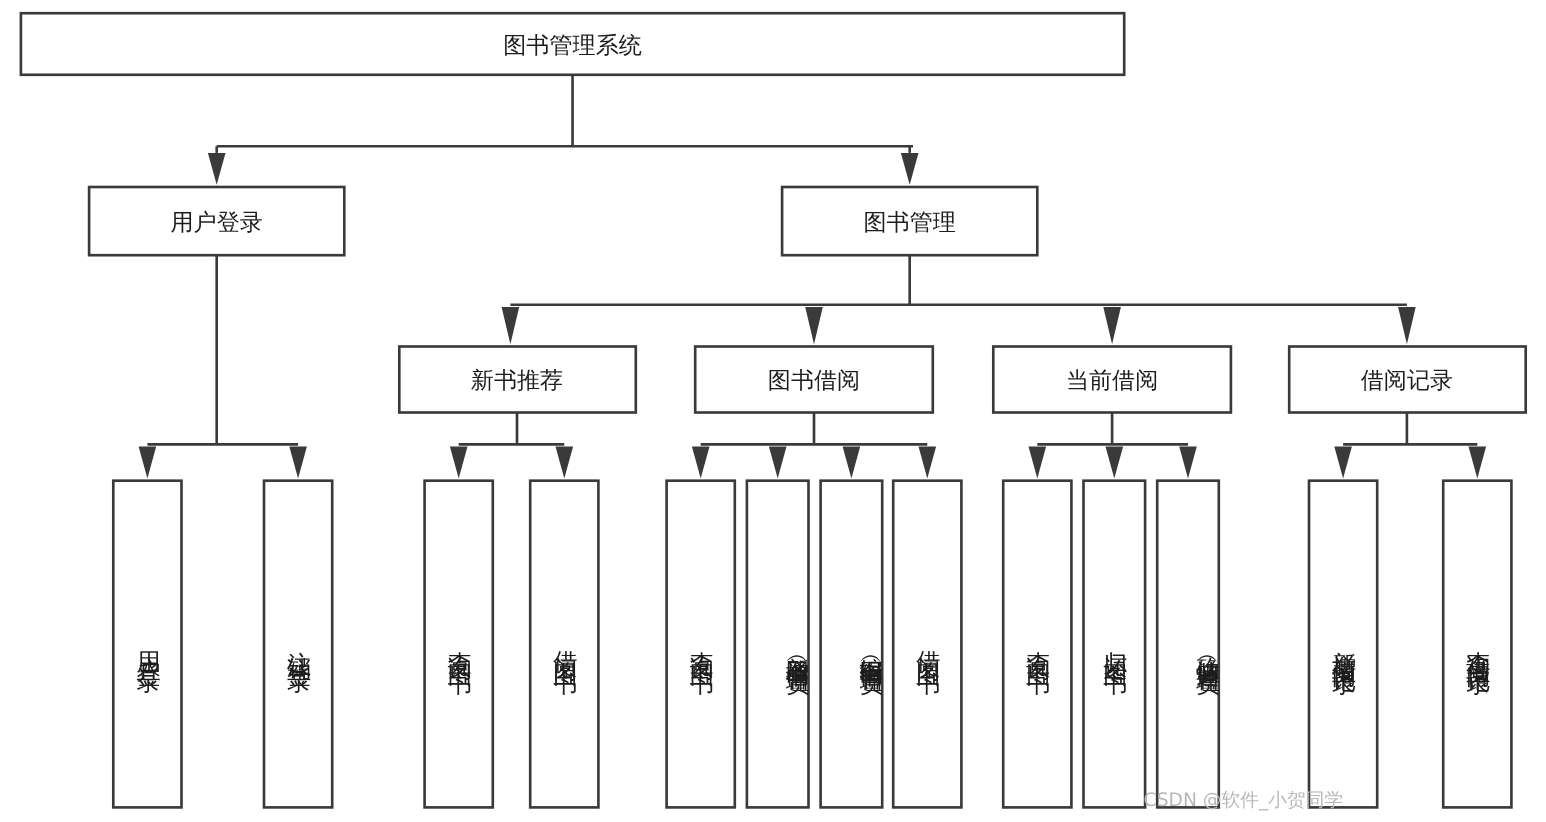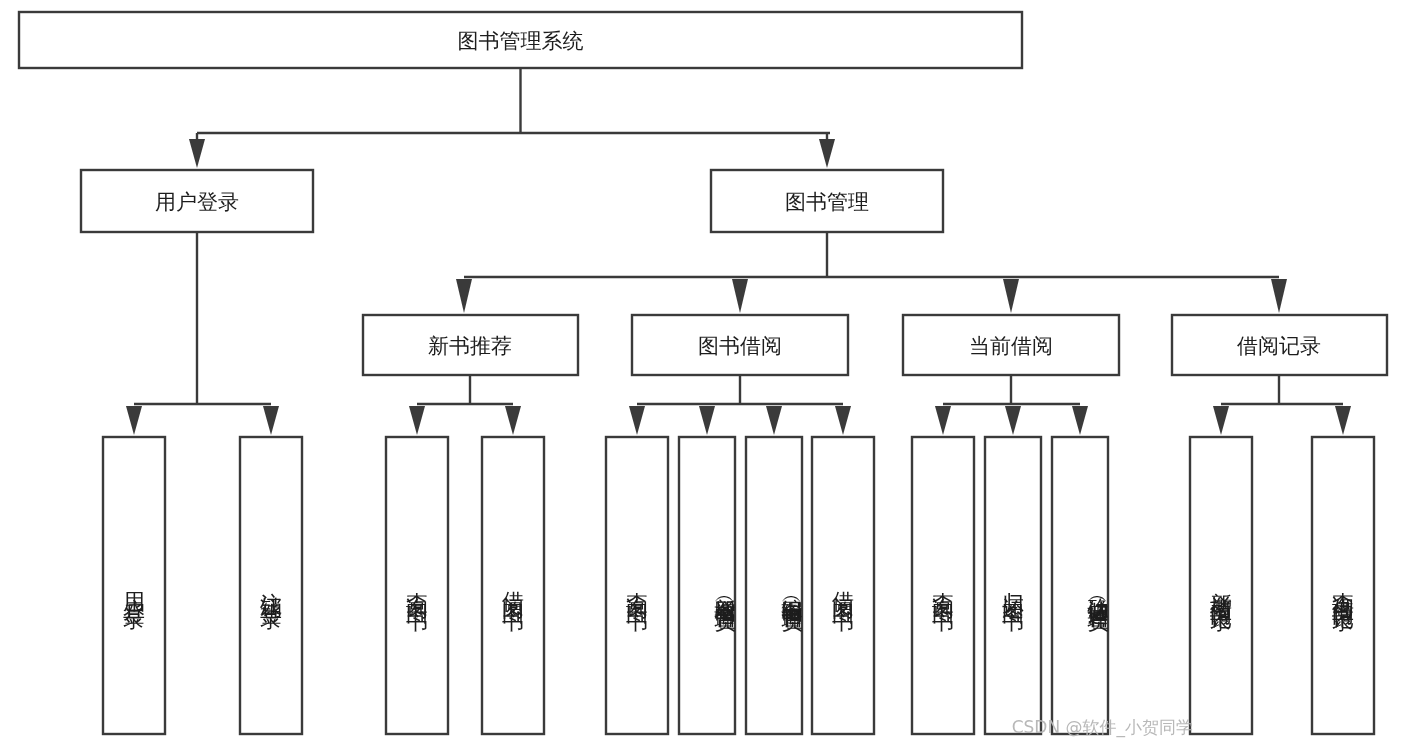--- a/index.html
+++ b/index.html
@@ -12,20 +12,21 @@
     width: 1405px;
     height: 747px;
     overflow: hidden;
     font-family: "DejaVu Sans", "Liberation Sans", sans-serif;
   }
   #diagram-root {
     position: relative;
     width: 1211px;
     height: 747px;
     background: #ffffff;
+    padding-left: 28px;
   }
   svg.diagram-canvas {
     position: absolute;
     left: 0;
     top: 0;
     width: 1405px;
     height: 747px;
     display: block;
   }
   .node-box {

